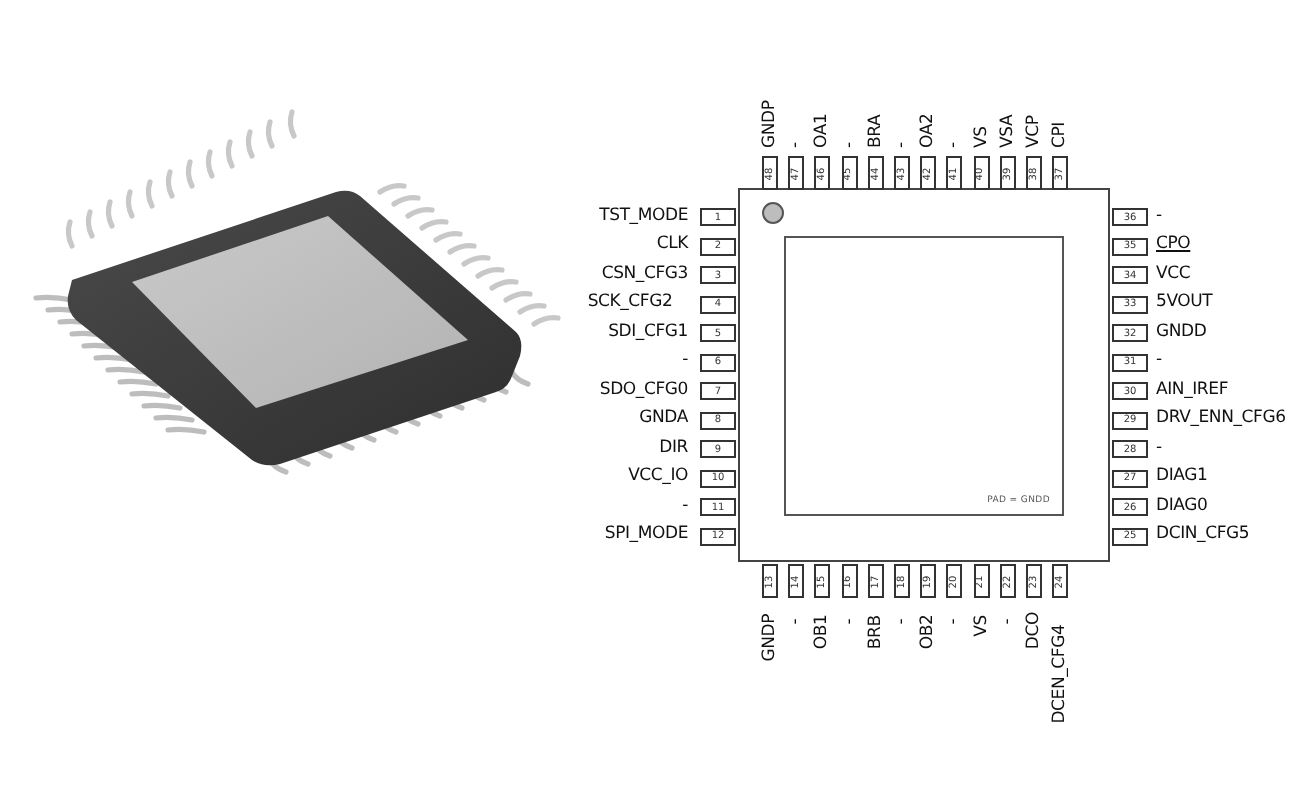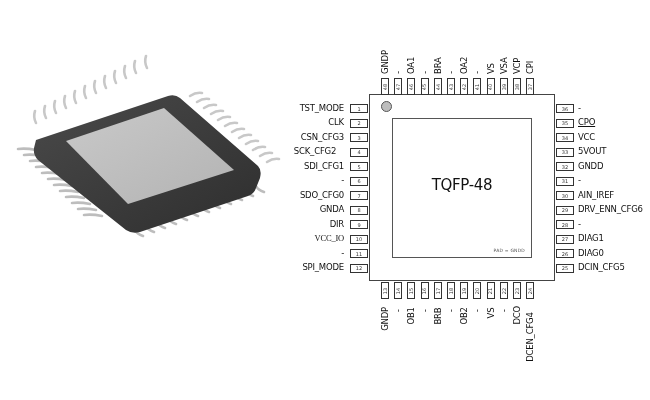--- a/index.html
+++ b/index.html
@@ -99,21 +99,20 @@
     <path d="M36 140 L168 96 Q175 94 180 98 L258 166 Q262 170 260 178 L256 188 Q254 194 248 196 L140 232 Q132 234 126 230 L38 160 Q33 155 34 148 Z" fill="url(#bodyGrad)"></path>
 
     <path d="M66 141 L164 108 L234 170 L128 204 Z" fill="url(#topGrad)"></path>
   </svg>
 </div>
 
 <div id="pinout">
   <div class="pkg"></div>
   <div class="dot"></div>
   <div class="die">
-    <div class="die-text" style="top:56px;">TQFP-48</div>
     <div class="pad-note">PAD = GNDD</div>
   </div>
 
   <div id="pins-left"></div>
   <div id="pins-right"></div>
   <div id="pins-top"></div>
   <div id="pins-bottom"></div>
 <div class="pinbox h" style="left: 60px; top: 64px;">1</div>
     <div class="plabel left" style="left: -4px; top: 62.5px;">TST_MODE</div>
     <div class="pinbox h" style="left: 60px; top: 78.5px;">2</div>
@@ -126,21 +125,21 @@
     <div class="plabel left" style="left: -4px; top: 120.5px;">SDI_CFG1</div>
     <div class="pinbox h" style="left: 60px; top: 136.5px;">6</div>
     <div class="plabel left" style="left: -4px; top: 135px;">-</div>
     <div class="pinbox h" style="left: 60px; top: 151px;">7</div>
     <div class="plabel left" style="left: -4px; top: 149.5px;">SDO_CFG0</div>
     <div class="pinbox h" style="left: 60px; top: 165.5px;">8</div>
     <div class="plabel left" style="left: -4px; top: 164px;">GNDA</div>
     <div class="pinbox h" style="left: 60px; top: 180px;">9</div>
     <div class="plabel left" style="left: -4px; top: 178.5px;">DIR</div>
     <div class="pinbox h" style="left: 60px; top: 194.5px;">10</div>
-    <div class="plabel left" style="left: -4px; top: 193px; font-family: Liberation Serif, serif;">VCC_IO</div>
+    <div class="plabel left" style="left: -4px; top: 193px;">VCC_IO</div>
     <div class="pinbox h" style="left: 60px; top: 209px;">11</div>
     <div class="plabel left" style="left: -4px; top: 207.5px;">-</div>
     <div class="pinbox h" style="left: 60px; top: 223.5px;">12</div>
     <div class="plabel left" style="left: -4px; top: 222px;">SPI_MODE</div>
     <div class="pinbox h" style="left: 266px; top: 64px;">36</div>
     <div class="plabel right" style="left: 288px; top: 62.5px;">-</div>
     <div class="pinbox h" style="left: 266px; top: 78.5px;">35</div>
     <div class="plabel right" style="left: 288px; top: 77px; text-decoration: underline;">CPO</div>
     <div class="pinbox h" style="left: 266px; top: 93px;">34</div>
     <div class="plabel right" style="left: 288px; top: 91.5px;">VCC</div>

